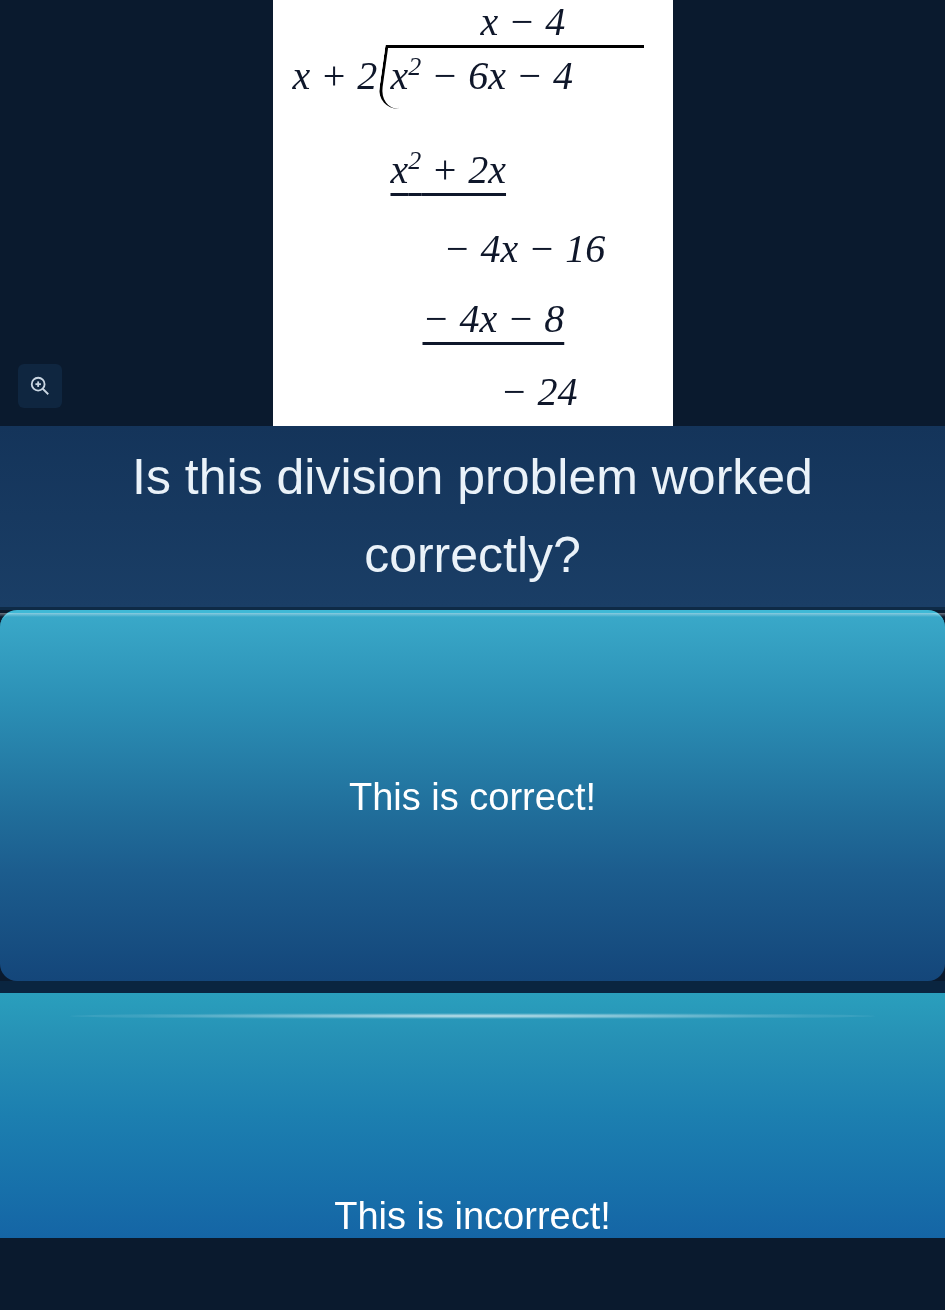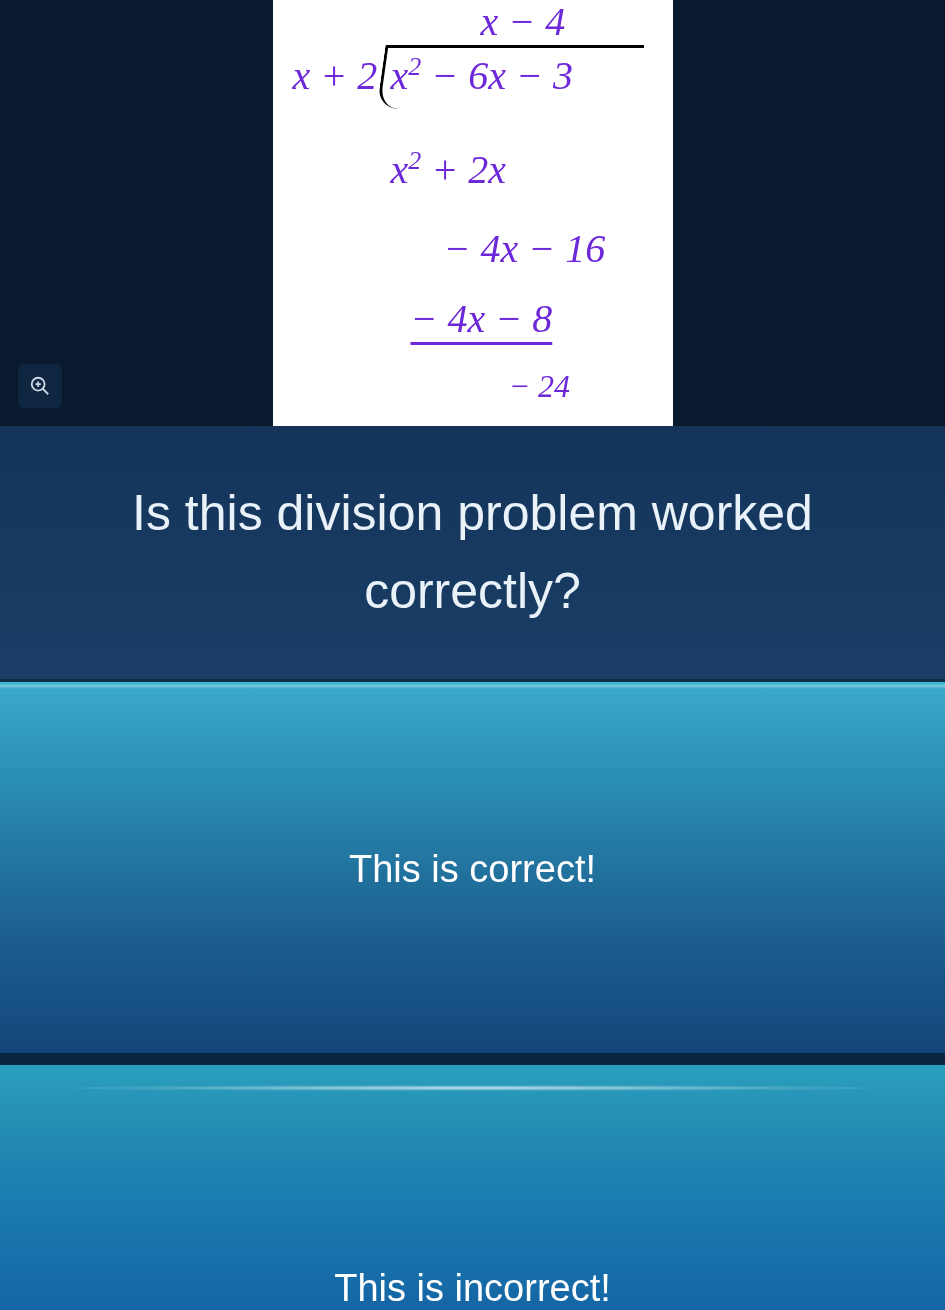--- a/index.html
+++ b/index.html
@@ -17,21 +17,21 @@
       display: flex;
       justify-content: center;
     }
     .math-image {
       background: #ffffff;
       width: 400px;
       height: 426px;
       position: relative;
       font-family: 'Times New Roman', serif;
       font-size: 36px;
-      color: #6d28d9;
+      color: #0f172a;
     }
     .math-content {
       position: relative;
       padding: 0px 20px 0 20px;
     }
     .quotient {
       position: absolute;
       top: -2px;
       left: 208px;
       font-size: 40px;
@@ -66,64 +66,64 @@
       border-left: 3px solid #000;
       border-bottom: none;
       border-radius: 0 0 0 22px;
       transform: skewX(-8deg);
     }
     .step1 {
       position: absolute;
       top: 146px;
       left: 118px;
       font-size: 40px;
-      text-decoration-thickness: 3px;
-      text-underline-offset: 10px;
-    }
-    .step2 {
-      position: absolute;
-      top: 225px;
-      left: 150px;
-      font-size: 40px;
-      margin-left: 21px;
-    }
-    .step3 {
-      position: absolute;
-      top: 295px;
-      left: 138px;
-      font-size: 40px;
       text-decoration: underline;
       text-decoration-thickness: 3px;
       text-underline-offset: 10px;
     }
+    .step2 {
+      position: absolute;
+      top: 225px;
+      left: 150px;
+      font-size: 40px;
+      margin-left: 21px;
+    }
+    .step3 {
+      position: absolute;
+      top: 295px;
+      left: 150px;
+      font-size: 40px;
+      text-decoration: underline;
+      text-decoration-thickness: 3px;
+      text-underline-offset: 10px;
+    }
     .step4 {
       position: absolute;
       top: 368px;
       left: 228px;
-      font-size: 32px;
-      margin-left: 8px;
+      font-size: 40px;
     }
     sup { font-size: 0.65em; vertical-align: super; line-height: 0; }
     .zoom-btn {
       position: absolute;
       left: 18px;
       bottom: 18px;
       width: 44px;
       height: 44px;
       background: #0f2640;
       border-radius: 6px;
       display: flex;
       align-items: center;
       justify-content: center;
       cursor: pointer;
     }
     .zoom-btn svg { width: 22px; height: 22px; }
     .question-section {
       background: linear-gradient(to bottom, #14345a 0%, #1a3e66 100%);
-      height: 256px;
+      height: 184px;
       display: flex;
       align-items: center;
       justify-content: flex-start;
       padding: 0 30px;
       border-bottom: 3px solid #0e2a46;
     }
     .question-text {
       color: #eaf2f9;
       font-size: 50px;
       text-align: center;
@@ -137,20 +137,21 @@
       justify-content: center;
       cursor: pointer;
       position: relative;
       border: none;
       width: 100%;
     }
     .answer-btn-1 {
       background: linear-gradient(to bottom, #3aa9c9 0%, #2b8fb5 25%, #206d9a 55%, #1c5d8e 70%, #14467a 100%);
       border-top: 3px solid #3fb9d6;
       height: 371px;
+      border-radius: 17px;
     }
     .answer-btn-1::before {
       content: "";
       position: absolute;
       top: 0; left: 0; right: 0;
       height: 4px;
       background: linear-gradient(to bottom, rgba(255,255,255,0.4), transparent);
     }
     .divider-dark {
       height: 12px;
@@ -181,21 +182,21 @@
 </head>
 <body>
 
 <div class="top-section">
   <div class="math-image">
     <div class="math-content">
       <div class="quotient"><i>x − 4</i></div>
       <div class="division-bar-top"></div>
       <div class="division-bar-left"></div>
       <div class="divisor"><i>x + 2</i></div>
-      <div class="dividend"><i><span>x</span><sup>2</sup><span> − 6x − 3</span></i></div>
+      <div class="dividend"><i><span>x</span><sup>2</sup><span> − 6x − 4</span></i></div>
       <div class="step1"><i><span>x</span><sup>2</sup><span> + 2x</span></i></div>
       <div class="step2"><i>− 4x − 16</i></div>
       <div class="step3"><i>− 4x − 8</i></div>
       <div class="step4"><i>− 24</i></div>
     </div>
   </div>
   <div class="zoom-btn">
     <svg viewBox="0 0 24 24" fill="none" stroke="#cbd7e3" stroke-width="2">
       <circle cx="10" cy="10" r="7"></circle>
       <line x1="15" y1="15" x2="21" y2="21"></line>

